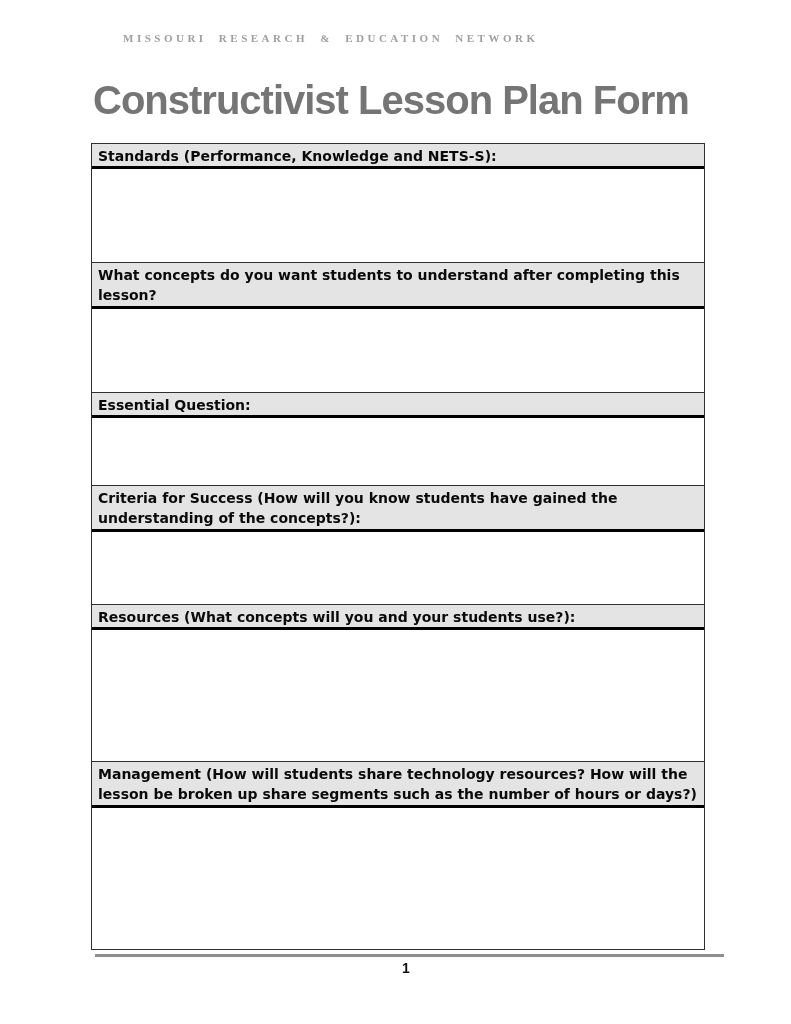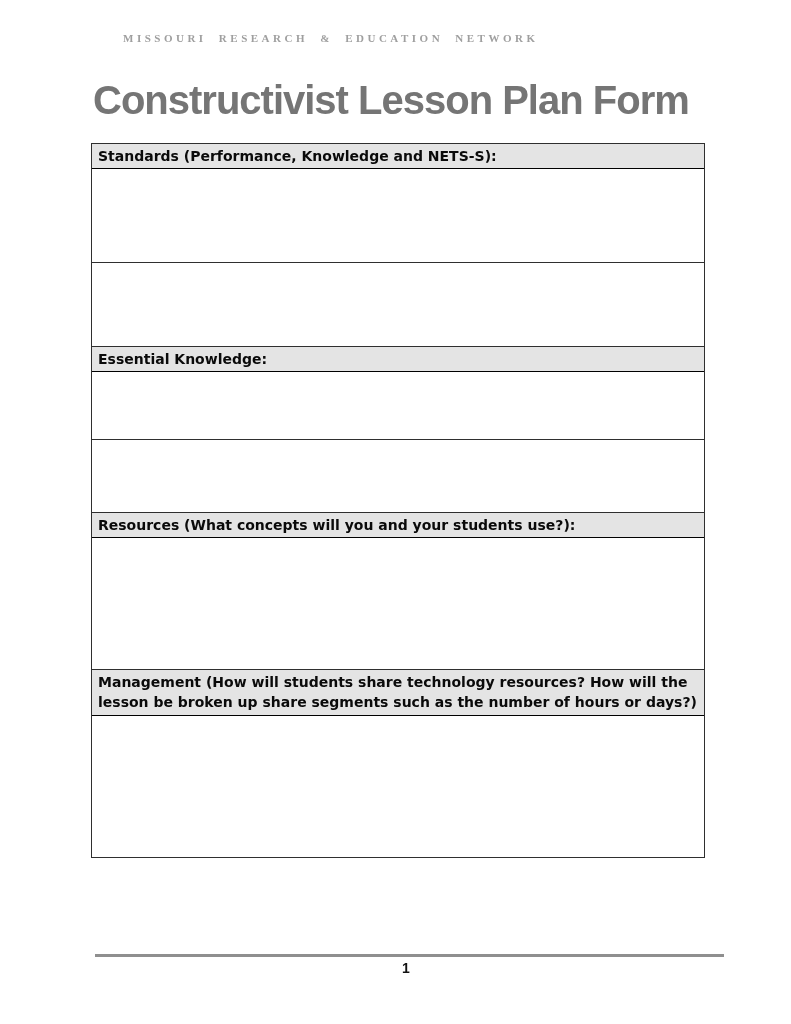--- a/index.html
+++ b/index.html
@@ -44,21 +44,21 @@
     left: 91px;
     top: 143px;
     width: 614px;
     border: 1px solid #2f2f2f;
     box-sizing: border-box;
     background: #ffffff;
   }
   .section-header {
     box-sizing: border-box;
     background: #e4e4e4;
-    border-bottom: 1px solid #000000;
+    border-bottom: 3px solid #000000;
     font-family: "DejaVu Sans", sans-serif;
     font-size: 14px;
     font-weight: bold;
     line-height: 20px;
     color: #0a0a0a;
     padding: 2px 6px;
     overflow: hidden;
   }
   .section-field {
     box-sizing: border-box;
@@ -103,25 +103,27 @@
 
   <div class="network-label">MISSOURI RESEARCH &amp; EDUCATION NETWORK</div>
 
   <div class="page-title">Constructivist Lesson Plan Form</div>
 
   <div class="form-table">
 
     <div class="section-header h-1line">Standards (Performance, Knowledge and NETS-S):</div>
     <div class="section-field" style="height:94px"></div>
 
+    <div class="section-header h-2line">What concepts do you want students to understand after completing this lesson?</div>
     <div class="section-field" style="height:84px"></div>
 
-    <div class="section-header h-1line">Essential Knowledge:</div>
+    <div class="section-header h-1line">Essential Question:</div>
     <div class="section-field" style="height:68px"></div>
 
+    <div class="section-header h-2line">Criteria for Success (How will you know students have gained the understanding of the concepts?):</div>
     <div class="section-field" style="height:73px"></div>
 
     <div class="section-header h-1line">Resources (What concepts will you and your students use?):</div>
     <div class="section-field" style="height:132px"></div>
 
     <div class="section-header h-2line">Management (How will students share technology resources? How will the lesson be broken up share segments such as the number of hours or days?)</div>
     <div class="section-field last" style="height:141px"></div>
 
   </div>
 

